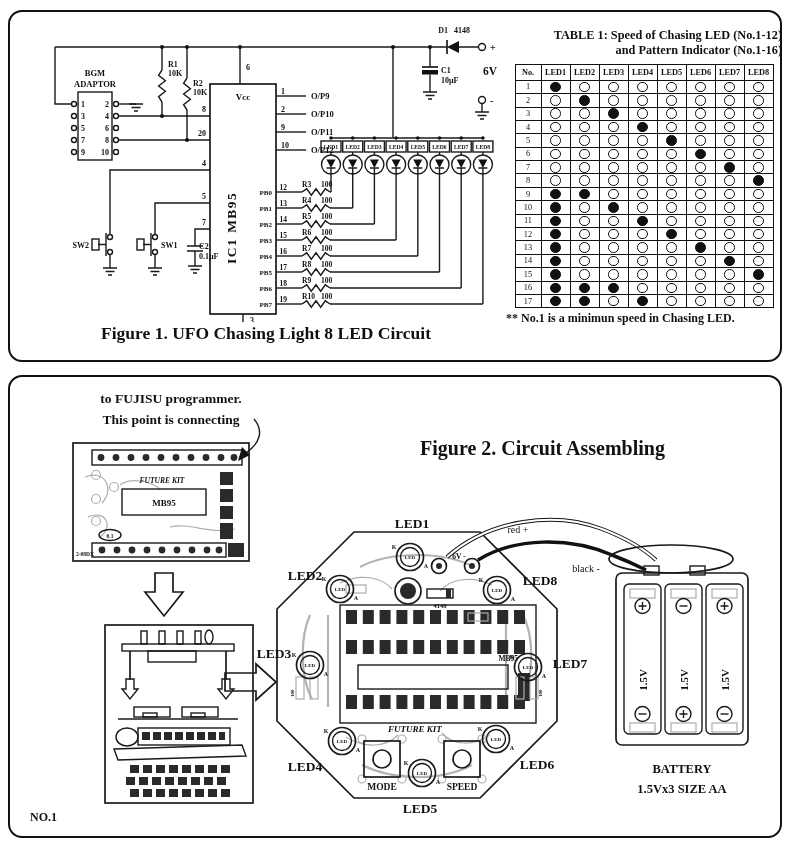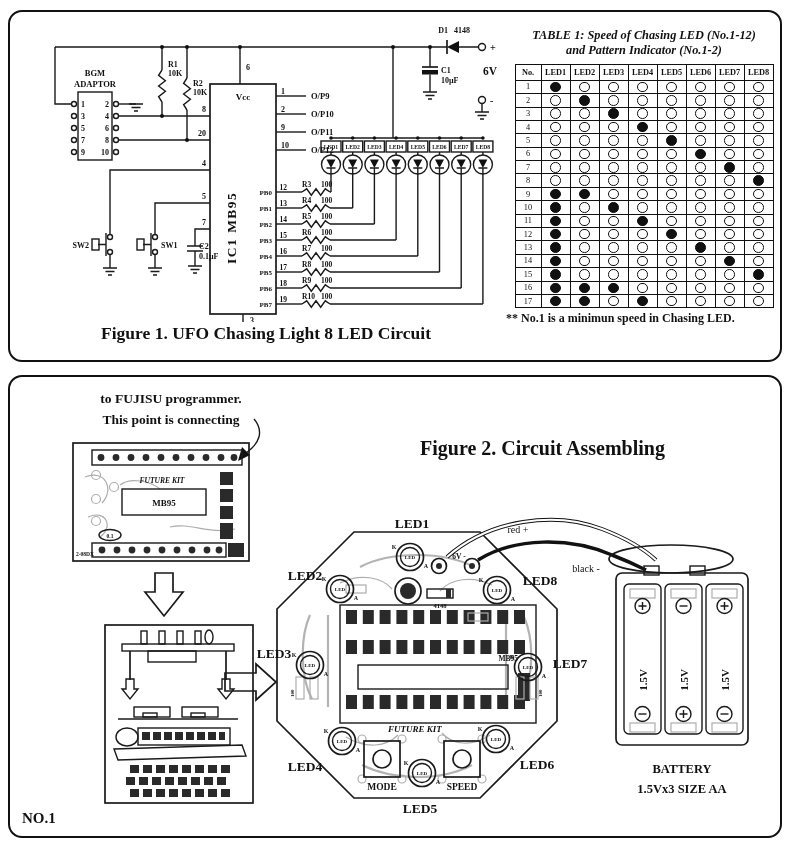--- a/index.html
+++ b/index.html
@@ -11,34 +11,34 @@
   svg text{font-family:"Liberation Serif",serif;fill:#111;}
   .w{stroke:#1a1a1a;stroke-width:1.4;fill:none;}
   .wt{stroke:#1a1a1a;stroke-width:1.7;fill:none;}
   .fillc{fill:#111;stroke:none;}
   .gray{stroke:#b3b3b3;stroke-width:2.2;fill:none;stroke-linejoin:round;}
   .graythin{stroke:#adadad;stroke-width:1.2;fill:none;}
   .pad{fill:#2a2a2a;stroke:none;}
   .cap1{font-weight:bold;font-size:17.5px;}
   #fig1-caption{left:51px;top:311px;width:410px;text-align:center;}
   #table-wrap{left:496px;top:16px;width:276px;}
-  .tbl-title{font-weight:bold;font-size:12.3px;text-align:center;line-height:1.25;font-style:italic;}
+  .tbl-title{font-weight:bold;font-size:12.3px;text-align:right;line-height:1.25;}
   table.ledtbl{border-collapse:collapse;margin:5px auto 0 auto;}
   table.ledtbl th,table.ledtbl td{border:1px solid #111;text-align:center;padding:0;}
   table.ledtbl th{font-size:8.3px;font-weight:bold;height:15px;width:28px;margin-left:25px;}
   table.ledtbl th.noc{width:25px;}
   table.ledtbl td{height:12.4px;font-size:8.3px;}
   .dot{display:inline-block;width:8.5px;height:8.5px;border:1.6px solid #111;border-radius:50%;vertical-align:middle;background:#fff;}
   .dot.on{background:#111;}
   .legend{font-size:10px;font-weight:bold;text-align:right;margin-top:4px;padding-right:4px;}
   .legend .dot{margin:0 2px -1px 6px;}
   .footnote{font-size:12px;font-weight:bold;margin-top:3px;}
   #note-text{left:66px;top:12px;width:190px;text-align:center;font-weight:bold;font-size:13.5px;line-height:1.55;}
   #fig2-title{left:360px;top:60px;width:345px;text-align:center;font-weight:bold;font-size:20px;}
-  #page-no{left:12px;top:433px;font-weight:bold;font-size:15px;}
+  #page-no{left:20px;top:433px;font-weight:bold;font-size:12px;}
 </style>
 </head>
 <body>
 
 <div class="panel" id="panel1">
 
   <svg class="abs" style="left:0;top:0" width="500" height="310" viewBox="0 0 500 310">
 
     <path class="w" d="M45,35 H437 M449,35 H468"></path>
     <path class="w" d="M45,35 V92 H61.5"></path>
@@ -270,21 +270,21 @@
         <path d="M226,313 H240 M228.5,316.5 H237.5 M231,320 H235" class="w"></path>
         <path d="M413,80 H427 M415.5,83.5 H424.5 M418,87 H422" class="w"></path>
         <path d="M465,100 H479 M467.5,103.5 H476.5 M470,107 H474" class="w"></path>
       </g>
   </svg>
 
   <div class="abs cap1" id="fig1-caption">Figure 1. UFO Chasing Light 8 LED Circuit</div>
 
   <div class="abs" id="table-wrap">
     <div class="tbl-title">TABLE 1: Speed of Chasing LED (No.1-12)</div>
-    <div class="tbl-title">and Pattern Indicator (No.1-2)</div>
+    <div class="tbl-title">and Pattern Indicator (No.1-16)</div>
     <table class="ledtbl">
       <thead>
           <tr id="tbl-head">
             <th class="noc">No.</th>
             <th>LED1</th>
             <th>LED2</th>
             <th>LED3</th>
             <th>LED4</th>
             <th>LED5</th>
             <th>LED6</th>

